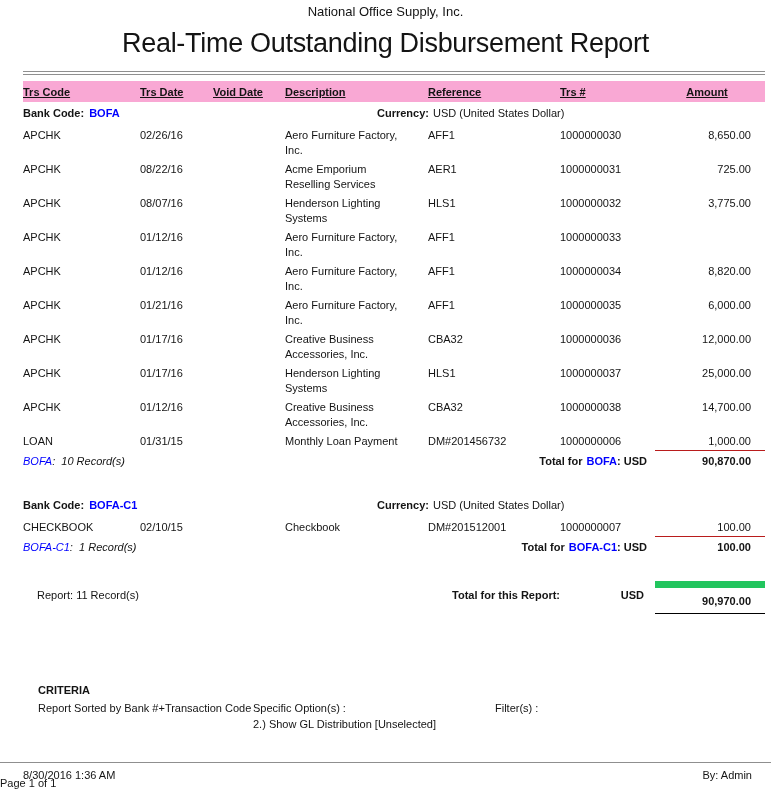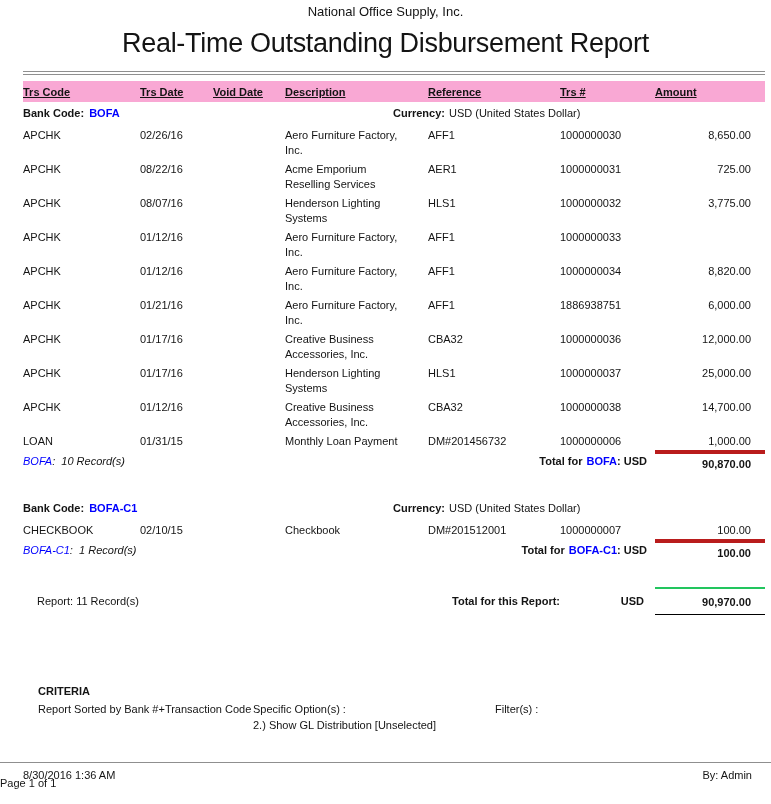--- a/index.html
+++ b/index.html
@@ -10,50 +10,50 @@
 
   
   .company { margin-top:4px; text-align:center; font-size:13px; line-height:16px; }
   .title { text-align:center; font-size:27px; font-weight:400; line-height:32px; margin-top:7px; letter-spacing:-0.3px; }
   .double-rule { margin-top:12px; height:4px; border-top:1px solid #8f8f8f; border-bottom:1px solid #8f8f8f; }
 
   
   .grid { display:grid; grid-template-columns:117px 73px 72px 143px 132px 95px 110px; }
   .thead { margin-top:6px; background:#f9a8d4; height:21px; align-items:center; }
   .th { font-size:11px; font-weight:bold; text-decoration:underline; }
-  .th.c7 { text-align:left; padding-right:6px; }
+  .th.c7 { text-align:center; padding-right:6px; }
 
   .cell { font-size:11px; line-height:15px; }
   .trow { padding-top:4px; }
   .trow .c4 { padding-right:19px; }
   .trow .c7 { text-align:right; padding-right:14px; }
 
   .bank-line { position:relative; font-size:11px; line-height:15px; padding:4px 0 3px 0; }
-  .currency-pos { position:absolute; left:370px; top:4px; }
+  .currency-pos { position:absolute; left:354px; top:4px; }
   .b { font-weight:bold; }
   .blue { color:#0000ff; }
   .it { font-style:italic; }
   .ml { margin-left:5px; }
   .ml4 { margin-left:4px; }
 
   .subtotal { margin-top:1px; }
   .subtotal .sub-left { grid-column:1 / 4; font-size:11px; padding-top:5px; white-space:pre-wrap; }
   .subtotal .sub-label { grid-column:4 / 7; font-size:11px; text-align:right; padding:5px 8px 0 0; }
   .subtotal .sub-amount { grid-column:7 / 8; font-size:11px; font-weight:bold; text-align:right;
-                          border-top:4px solid #b91c1c; padding:4px 14px 0 0; }
+                          border-top:1px solid #b91c1c; padding:4px 14px 0 0; }
   .bank-group { margin-bottom:27px; }
   .bank-group:last-of-type { margin-bottom:0; }
 
   
   .report-total { margin-top:28px; align-items:stretch; }
   .report-total .records { grid-column:1 / 4; font-size:11px; padding:8px 0 0 14px; }
   .report-total .rt-label { grid-column:4 / 6; font-size:11px; font-weight:bold; text-align:right; padding-top:8px; }
   .report-total .rt-currency { grid-column:6 / 7; font-size:11px; font-weight:bold; text-align:right; padding:8px 11px 0 0; }
   .report-total .rt-amount { grid-column:7 / 8; font-size:11px; font-weight:bold; text-align:right;
-                             border-top:2px solid #22c55e; border-bottom:1px solid #000; padding:7px 14px 6px 0; }
+                             border-top:7px solid #22c55e; border-bottom:1px solid #000; padding:7px 14px 6px 0; }
 
   
   .criteria { margin-top:70px; }
   .crit-head { font-size:11px; font-weight:bold; padding-left:15px; }
   .crit-cols { display:grid; grid-template-columns:215px 242px 1fr; padding-left:15px; margin-top:4px; }
   .crit-cols div, .crit-opt { font-size:11px; line-height:16px; }
 
   
   .footer { position:absolute; left:0; top:762px; width:771px; border-top:1px solid #8f8f8f; }
   .footer-inner { position:relative; padding:6px 19px 0 23px; font-size:11px; }
@@ -137,21 +137,21 @@
     <span class="cell c6">1000000034</span>
     <span class="cell c7">8,820.00</span>
   </div>
 
   <div class="grid trow">
     <span class="cell c1">APCHK</span>
     <span class="cell c2">01/21/16</span>
     <span class="cell c3"></span>
     <span class="cell c4">Aero Furniture Factory, Inc.</span>
     <span class="cell c5">AFF1</span>
-    <span class="cell c6">1886938751</span>
+    <span class="cell c6">1000000035</span>
     <span class="cell c7">6,000.00</span>
   </div>
 
   <div class="grid trow">
     <span class="cell c1">APCHK</span>
     <span class="cell c2">01/17/16</span>
     <span class="cell c3"></span>
     <span class="cell c4">Creative Business Accessories, Inc.</span>
     <span class="cell c5">CBA32</span>
     <span class="cell c6">1000000036</span>

